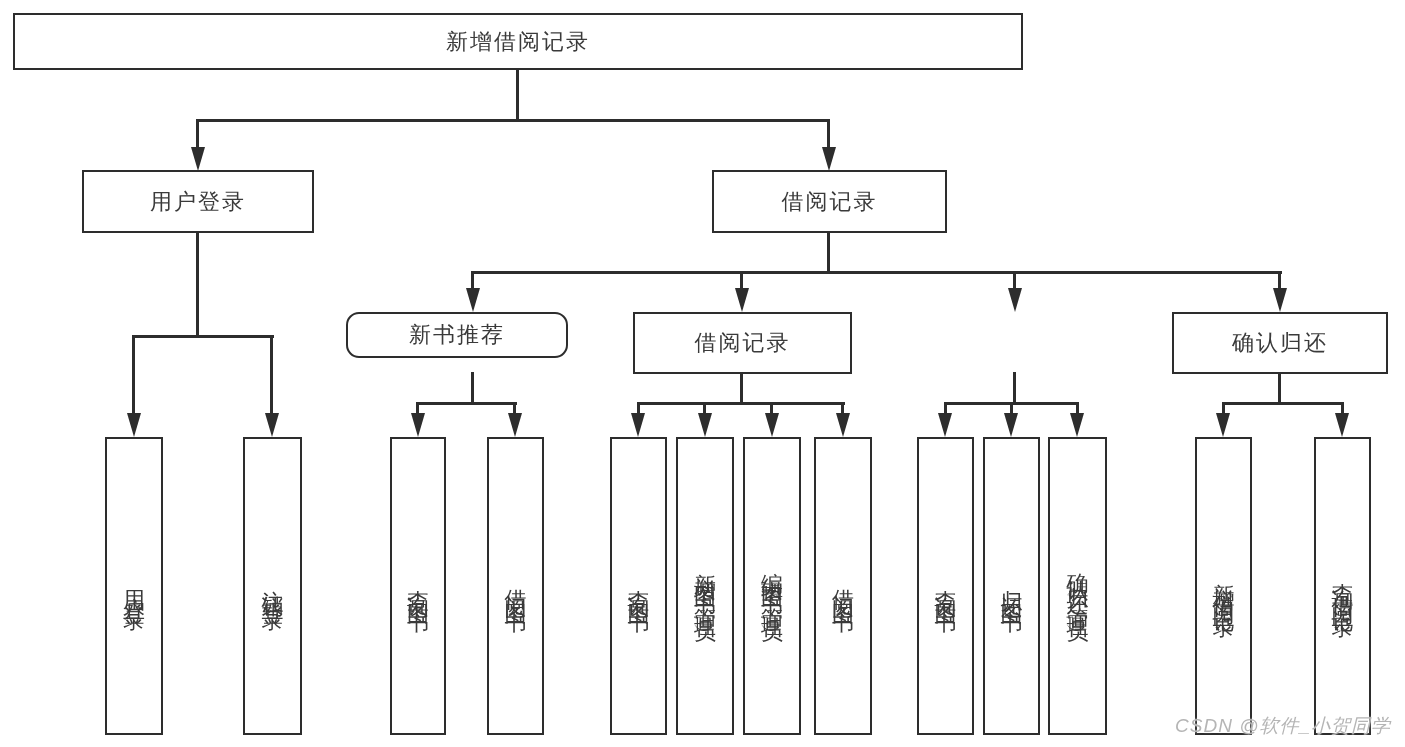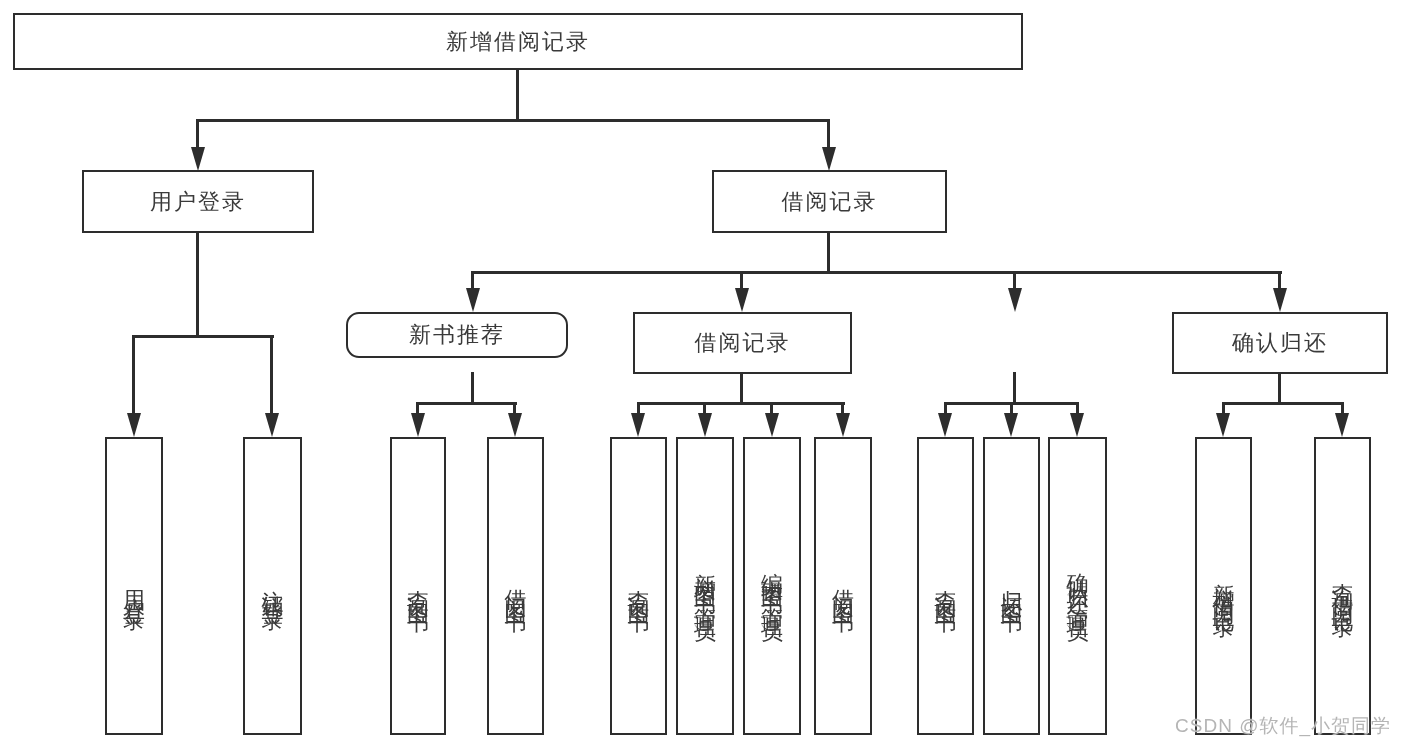--- a/index.html
+++ b/index.html
@@ -44,20 +44,21 @@
   }
   .watermark {
     position: absolute;
     top: 713px;
     right: 14px;
     color: #b5b5b5;
     font-size: 19px;
     letter-spacing: 1px;
     white-space: nowrap;
     text-shadow: 0 0 2px #ffffff;
+    font-style: italic;
   }
 </style>
 </head>
 <body>
 
 <div class="canvas">
 
   <div class="node" style="left:13px; top:13px; width:1010px; height:57px;">
     <span>新增借阅记录</span>
   </div>

